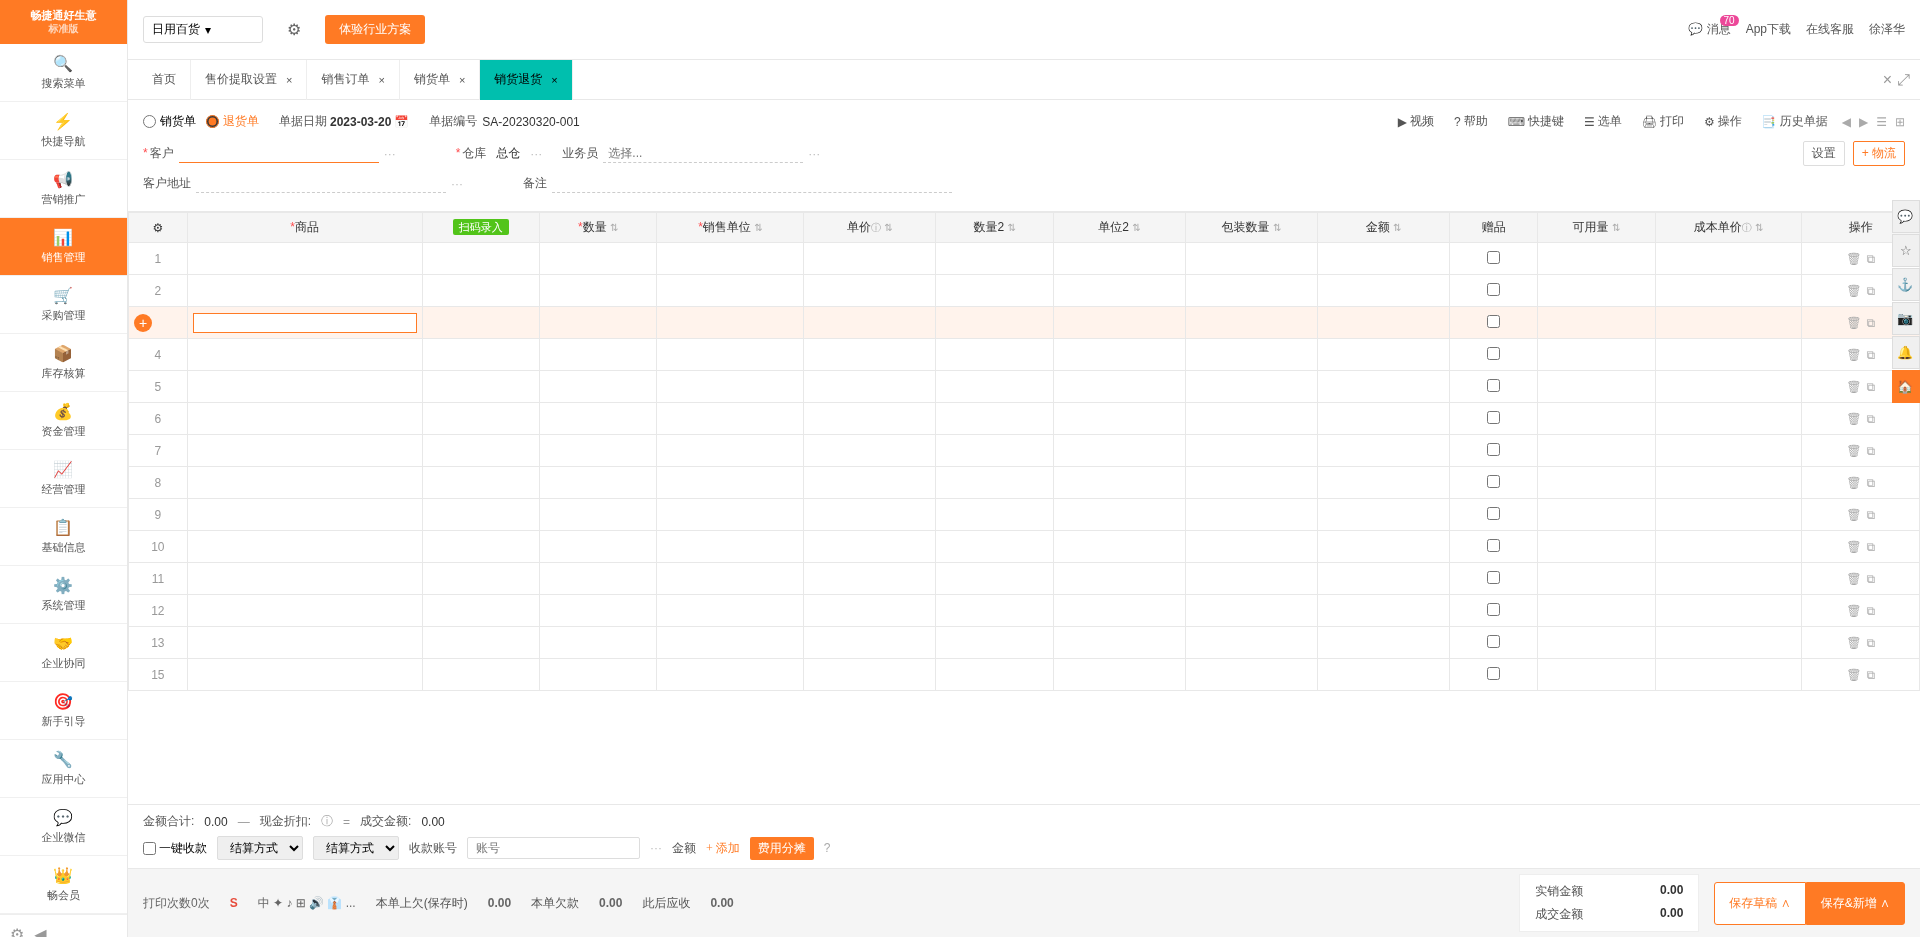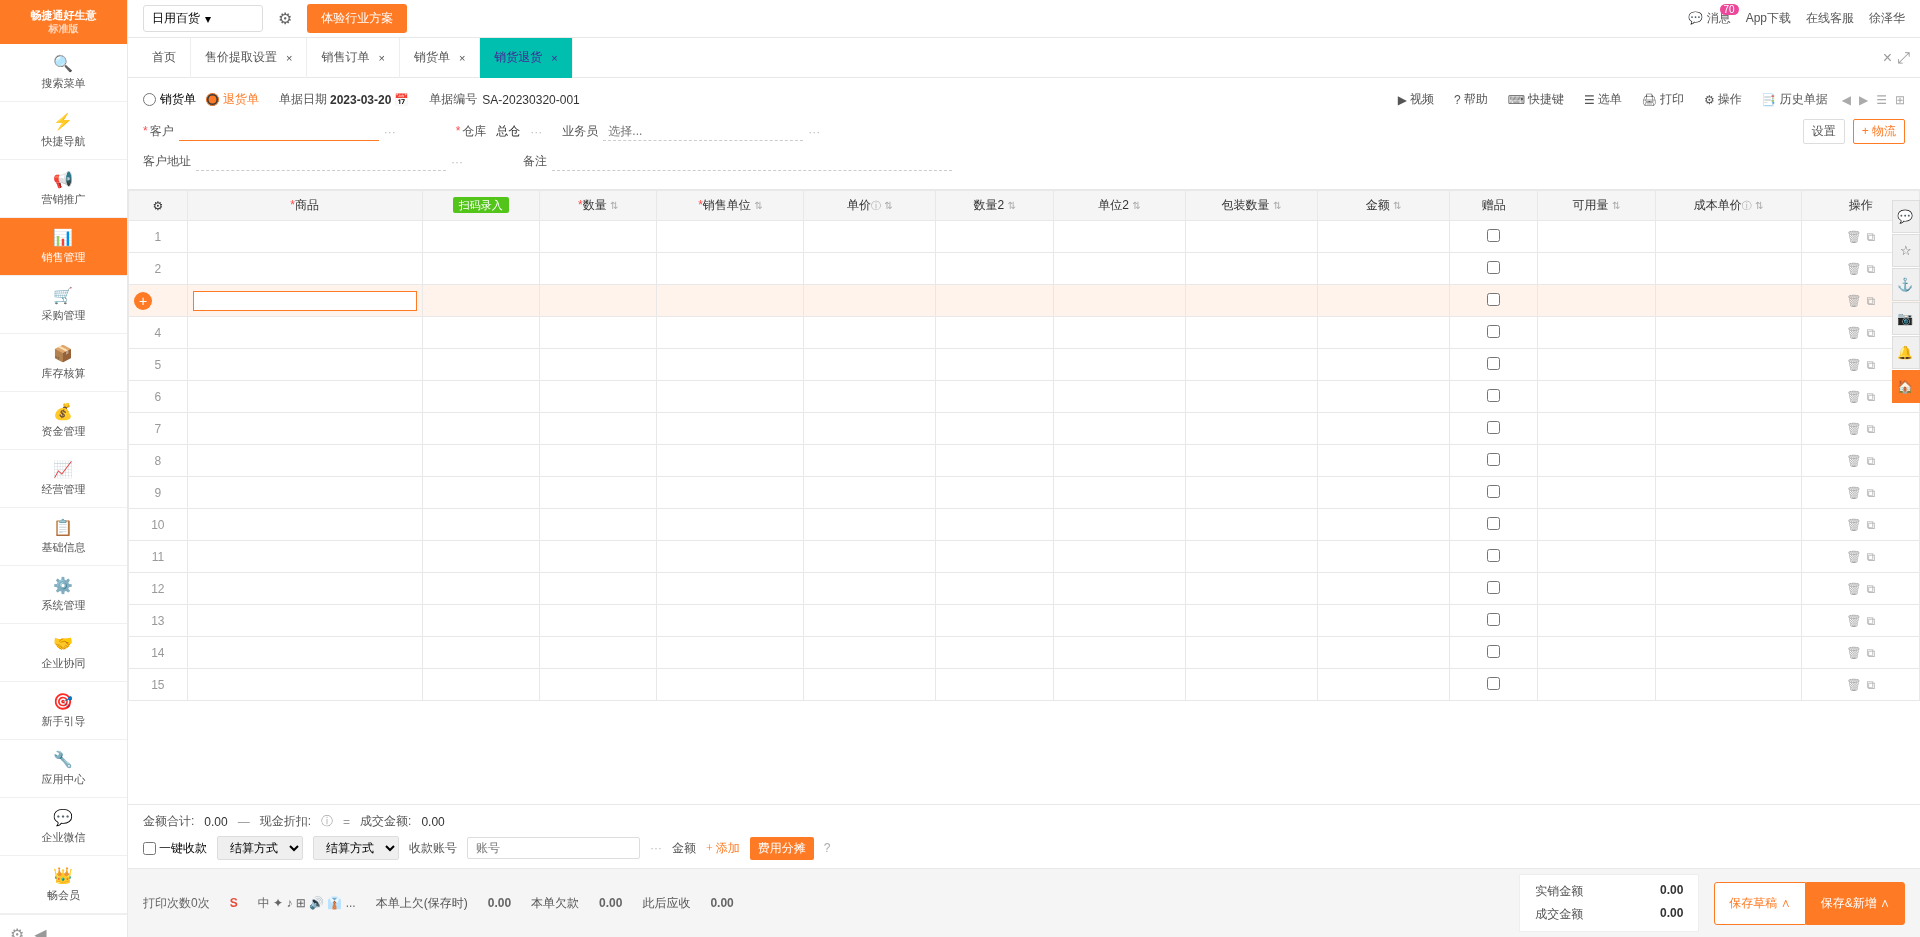--- a/index.html
+++ b/index.html
@@ -12,32 +12,32 @@
     .sidebar-item.active { background: #ff7a24; color: #fff; }
     .sidebar-item .icon { font-size: 16px; }
     .sidebar-item .label { font-size: 11px; }
     .sidebar-bottom { margin-top: auto; display: flex; padding: 10px; gap: 10px; border-top: 1px solid #eee; }
     .sidebar-bottom .icon-btn { cursor: pointer; color: #999; font-size: 16px; }
 
     
     .main { flex: 1; display: flex; flex-direction: column; overflow: hidden; }
 
     
-    .topbar { height: 38px; background: #fff; display: flex; align-items: center; padding: 0 15px; border-bottom: 1px solid #e8e8e8; gap: 15px; }
+    .topbar { height: 60px; background: #fff; display: flex; align-items: center; padding: 0 15px; border-bottom: 1px solid #e8e8e8; gap: 24px; }
     .topbar-select { display: flex; align-items: center; gap: 5px; border: 1px solid #ddd; padding: 4px 8px; border-radius: 3px; cursor: pointer; min-width: 120px; }
     .topbar-gear { color: #666; cursor: pointer; font-size: 16px; }
     .topbar-trial { background: #ff7a24; color: #fff; padding: 6px 14px; border-radius: 3px; cursor: pointer; border: none; font-size: 12px; }
     .topbar-right { margin-left: auto; display: flex; align-items: center; gap: 15px; color: #555; }
     .topbar-right .msg { position: relative; cursor: pointer; }
     .topbar-right .badge { position: absolute; top: -6px; right: -8px; background: #ec4899; color: #fff; border-radius: 10px; padding: 0 4px; font-size: 10px; }
 
     
     .tabs { display: flex; align-items: center; background: #fff; border-bottom: 1px solid #e8e8e8; padding: 0 10px; height: 40px; }
     .tab { padding: 0 14px; height: 40px; display: flex; align-items: center; gap: 5px; cursor: pointer; color: #555; border-right: 1px solid #eee; font-size: 12px; }
-    .tab.active { background: #00bfae; color: #4c1d95; }
+    .tab.active { background: #00bfae; color: #000000; }
     .tab .close { margin-left: 4px; font-size: 11px; cursor: pointer; }
     .tabs-actions { margin-left: auto; display: flex; gap: 5px; }
     .tabs-actions .btn { cursor: pointer; font-size: 16px; color: #999; }
 
     
     .form-area { background: #fff; padding: 10px 15px; border-bottom: 1px solid #e8e8e8; }
     .form-row { display: flex; align-items: center; gap: 20px; margin-bottom: 8px; }
     .form-row .radio-group { display: flex; gap: 10px; align-items: center; }
     .radio-label { display: flex; align-items: center; gap: 4px; cursor: pointer; }
     .radio-label input[type=radio] { accent-color: #ff7a24; }
@@ -608,41 +608,20 @@
               <td></td>
               <td>
                 <div class="action-btns">
                   <span class="icon-del">🗑</span>
                   <span class="icon-copy">⧉</span>
                 </div>
               </td>
             </tr>
             <tr>
               <td class="row-num">13</td>
-              <td></td>
-              <td></td>
-              <td></td>
-              <td></td>
-              <td></td>
-              <td></td>
-              <td></td>
-              <td></td>
-              <td></td>
-              <td class="checkbox-cell"><input type="checkbox" style=""></td>
-              <td></td>
-              <td></td>
-              <td>
-                <div class="action-btns">
-                  <span class="icon-del">🗑</span>
-                  <span class="icon-copy">⧉</span>
-                </div>
-              </td>
-            </tr>
-            <tr>
-              <td class="row-num">14</td>
               <td></td>
               <td></td>
               <td></td>
               <td></td>
               <td></td>
               <td></td>
               <td></td>
               <td></td>
               <td></td>
               <td class="checkbox-cell"><input type="checkbox" style=""></td>

